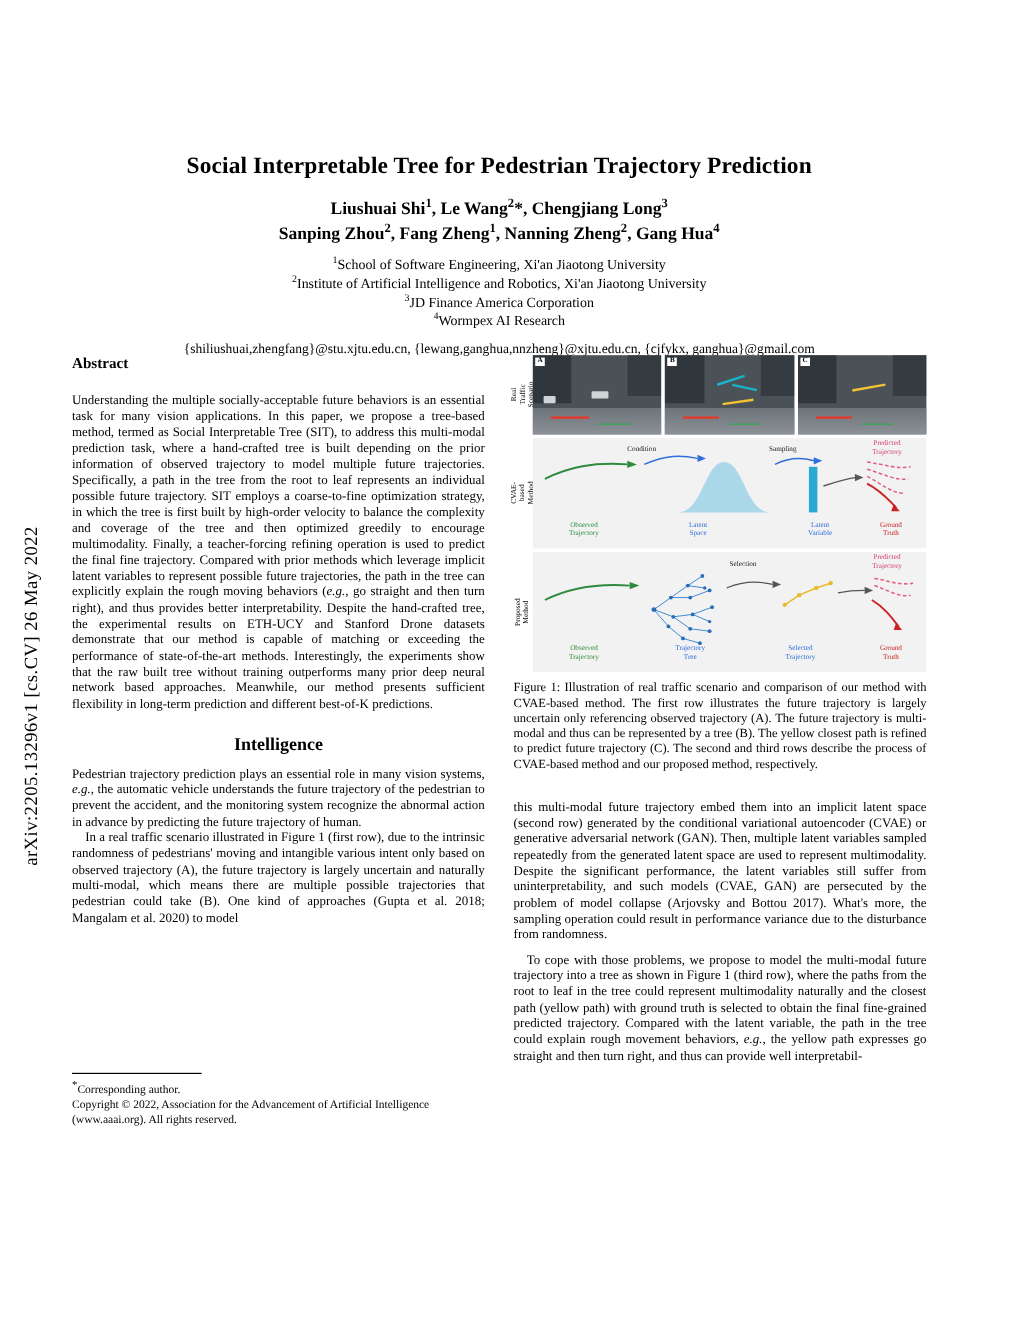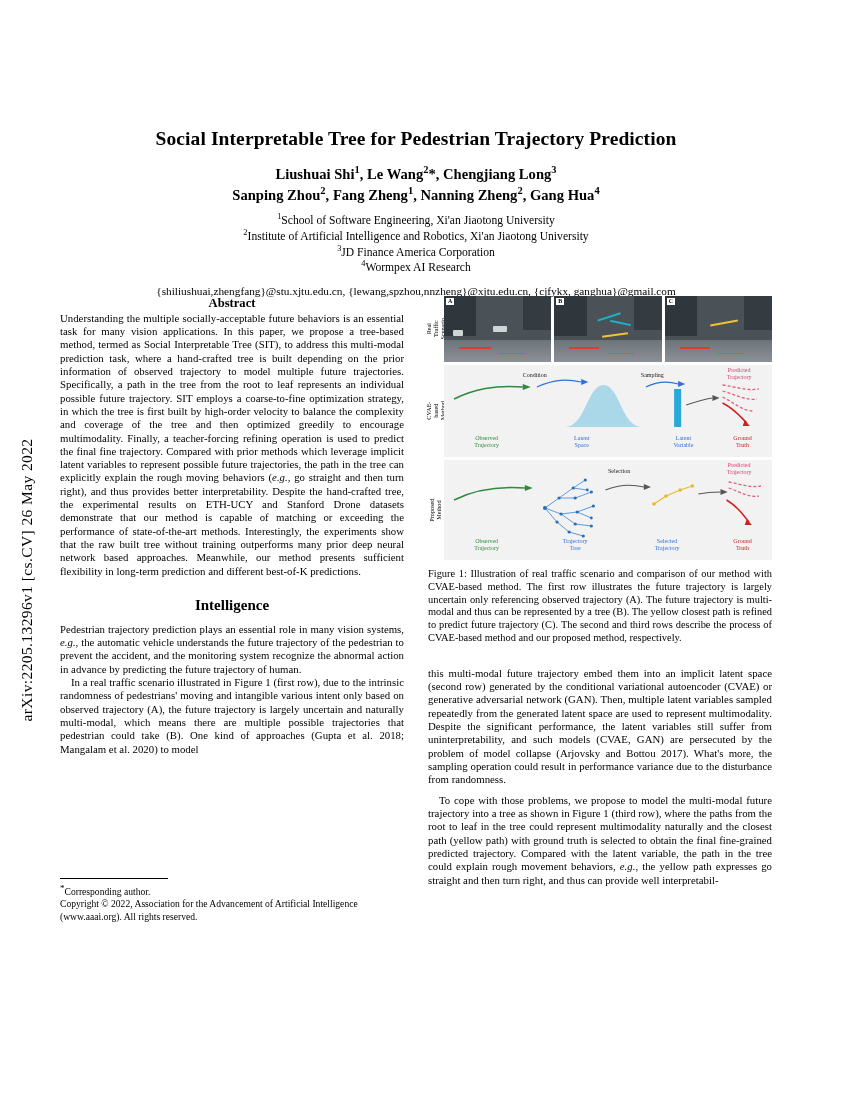--- a/index.html
+++ b/index.html
@@ -73,24 +73,24 @@
     display: flex;
     gap: 24px;
   }
   .col {
     width: 344px;
     font-size: 10.8px;
     line-height: 1.235;
     text-align: justify;
   }
   .h-center {
-    text-align: center;
+    text-align: left;
     font-weight: bold;
     font-size: 12.6px;
-    margin-bottom: 0;
+    margin-bottom: 16px;
   }
   .h-sec {
     text-align: center;
     font-weight: bold;
     font-size: 15px;
     margin-top: 18px;
     margin-bottom: 8px;
   }
   p { margin: 0; text-indent: 11px; }
   p.noindent { text-indent: 0; }
@@ -244,21 +244,21 @@
       <div>Sanping Zhou<sup>2</sup>, Fang Zheng<sup>1</sup>, Nanning Zheng<sup>2</sup>, Gang Hua<sup>4</sup></div>
     </div>
 
     <div class="affil">
       <div><sup>1</sup>School of Software Engineering, Xi'an Jiaotong University</div>
       <div><sup>2</sup>Institute of Artificial Intelligence and Robotics, Xi'an Jiaotong University</div>
       <div><sup>3</sup>JD Finance America Corporation</div>
       <div><sup>4</sup>Wormpex AI Research</div>
     </div>
 
-    <div class="emails">{shiliushuai,zhengfang}@stu.xjtu.edu.cn, {lewang,spzhou,nnzheng}@xjtu.edu.cn, {cjfykx, ganghua}@gmail.com</div>
+    <div class="emails">{shiliushuai,zhengfang}@stu.xjtu.edu.cn, {lewang,ganghua,nnzheng}@xjtu.edu.cn, {cjfykx, ganghua}@gmail.com</div>
 
     <div class="cols">
 
       <div class="col">
         <div class="h-center">Abstract</div>
         <p class="noindent">Understanding the multiple socially-acceptable future behaviors is an essential task for many vision applications. In this paper, we propose a tree-based method, termed as Social Interpretable Tree (SIT), to address this multi-modal prediction task, where a hand-crafted tree is built depending on the prior information of observed trajectory to model multiple future trajectories. Specifically, a path in the tree from the root to leaf represents an individual possible future trajectory. SIT employs a coarse-to-fine optimization strategy, in which the tree is first built by high-order velocity to balance the complexity and coverage of the tree and then optimized greedily to encourage multimodality. Finally, a teacher-forcing refining operation is used to predict the final fine trajectory. Compared with prior methods which leverage implicit latent variables to represent possible future trajectories, the path in the tree can explicitly explain the rough moving behaviors (<em>e.g.</em>, go straight and then turn right), and thus provides better interpretability. Despite the hand-crafted tree, the experimental results on ETH-UCY and Stanford Drone datasets demonstrate that our method is capable of matching or exceeding the performance of state-of-the-art methods. Interestingly, the experiments show that the raw built tree without training outperforms many prior deep neural network based approaches. Meanwhile, our method presents sufficient flexibility in long-term prediction and different best-of-K predictions.</p>
 
         <div class="h-sec">Intelligence</div>
         <p class="noindent">Pedestrian trajectory prediction plays an essential role in many vision systems, <em>e.g.</em>, the automatic vehicle understands the future trajectory of the pedestrian to prevent the accident, and the monitoring system recognize the abnormal action in advance by predicting the future trajectory of human.</p>
         <p>In a real traffic scenario illustrated in Figure 1 (first row), due to the intrinsic randomness of pedestrians' moving and intangible various intent only based on observed trajectory (A), the future trajectory is largely uncertain and naturally multi-modal, which means there are multiple possible trajectories that pedestrian could take (B). One kind of approaches (Gupta et al. 2018; Mangalam et al. 2020) to model</p>

